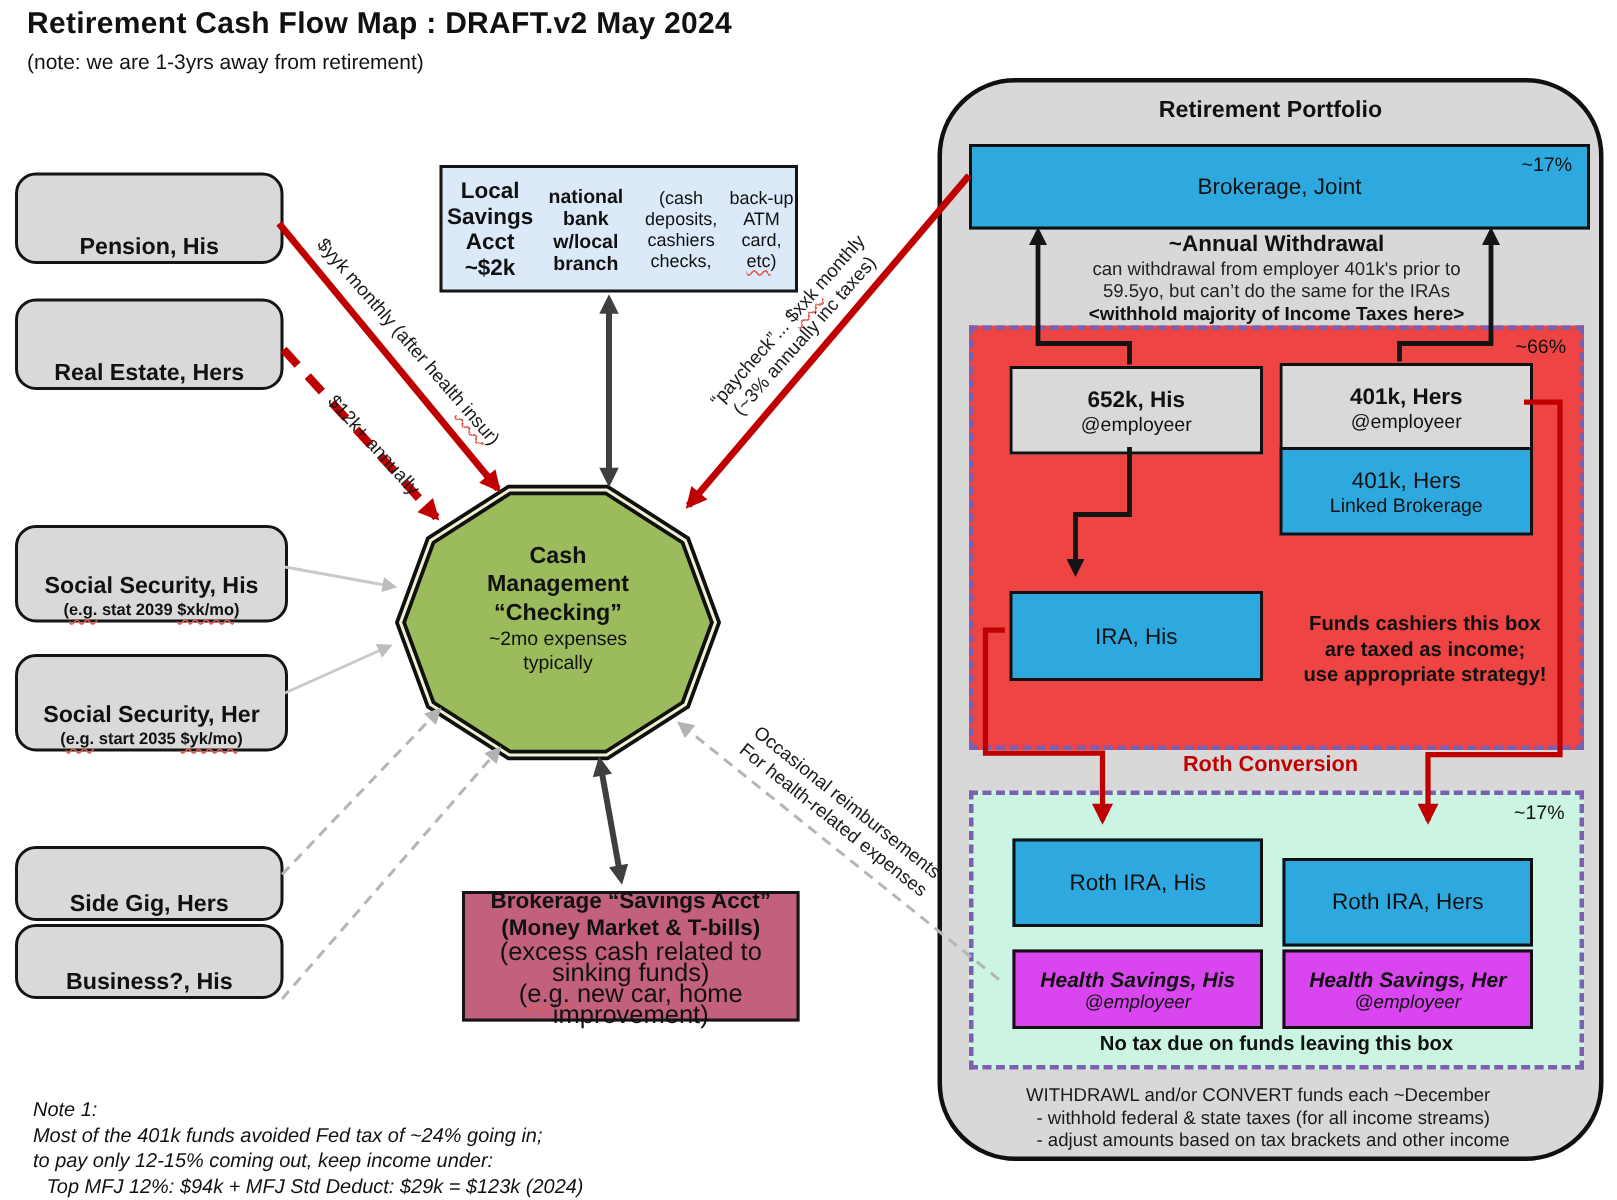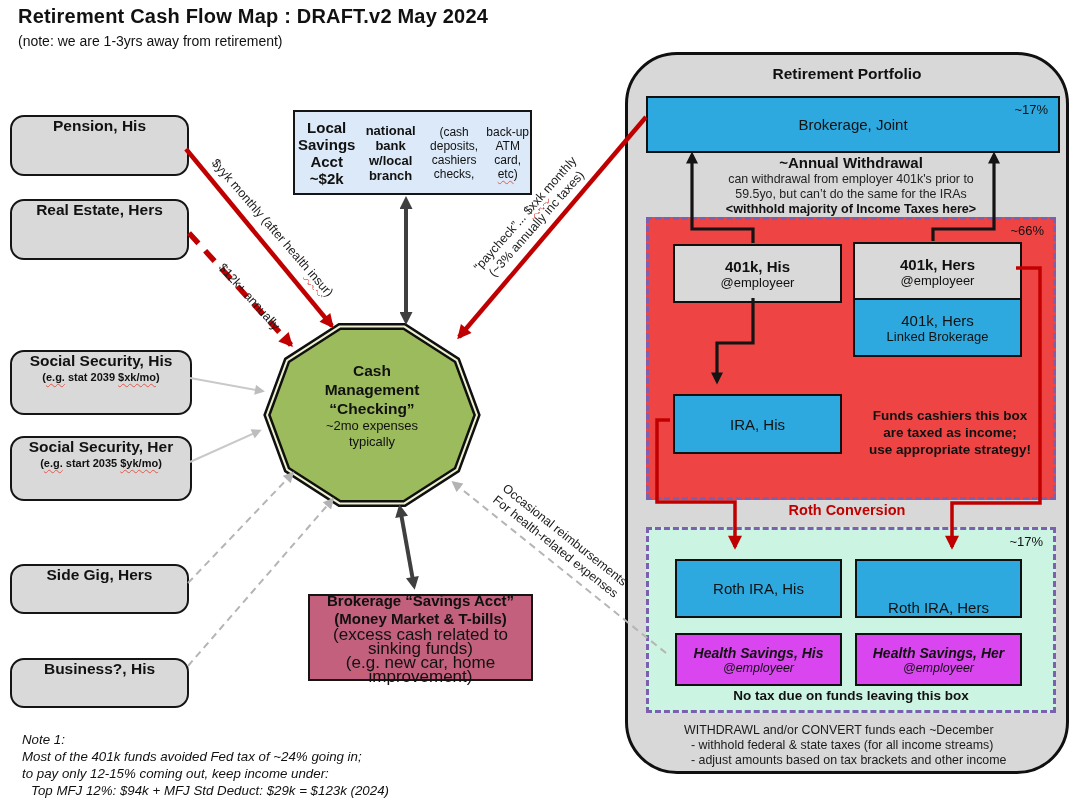--- a/index.html
+++ b/index.html
@@ -4,21 +4,21 @@
 <style>
   html,body { margin:0; padding:0; background:#fff; font-family:"Liberation Sans", sans-serif; color:#111; }
   #canvas { position:relative; width:1078px; height:800px; background:#ffffff; overflow:hidden; }
   .abs { position:absolute; }
 
   .page-title { left:18px; top:5px; font-size:20px; font-weight:bold; letter-spacing:0.2px; }
   .page-sub   { left:18px; top:33px; font-size:14px; }
 
   
   .src { left:10px; width:175px; background:#D9D9D9; border:2px solid #151515; border-radius:14px;
-         display:flex; flex-direction:column; align-items:center; justify-content:flex-start; text-align:center; }
+         display:flex; flex-direction:column; align-items:center; justify-content:flex-end; text-align:center; }
   .src .t { font-weight:bold; font-size:15.5px; }
   .src .s { font-weight:bold; font-size:11px; margin-top:1px; }
 
   .sq { text-decoration-line:underline; text-decoration-style:wavy; text-decoration-color:#e05a50;
         text-decoration-thickness:1px; text-underline-offset:2px; }
 
   .localsav { left:293px; top:110px; width:235px; height:81px; background:#DBE9F8; border:2px solid #151515;
               display:flex; flex-direction:row; align-items:center; justify-content:center; text-align:center; }
   .localsav .l1 { font-weight:bold; font-size:15px; }
   .localsav .l2 { font-weight:bold; font-size:13px; }
@@ -97,21 +97,21 @@
     <div class="t">Social Security, His</div>
     <div class="s"><span>(</span><span class="sq">e.g.</span><span> stat 2039 </span><span class="sq">$xk/mo</span><span>)</span></div>
   </div>
   <div class="abs src" style="top:436px;height:61px;width:178px;">
     <div class="t">Social Security, Her</div>
     <div class="s"><span>(</span><span class="sq">e.g.</span><span> start 2035 </span><span class="sq">$yk/mo</span><span>)</span></div>
   </div>
   <div class="abs src" style="top:564px;height:46px;">
     <div class="t">Side Gig, Hers</div>
   </div>
-  <div class="abs src" style="top:658px;height:46px;">
+  <div class="abs src" style="top:616px;height:46px;">
     <div class="t">Business?, His</div>
   </div>
 
   <div class="abs localsav">
     <div class="l1">Local Savings Acct  ~$2k</div>
     <div class="l2">national bank w/local branch</div>
     <div class="l3">(cash deposits, cashiers checks,</div>
     <div class="l3"><span>back-up ATM card, </span><span class="sq">etc</span><span>)</span></div>
   </div>
 
@@ -152,21 +152,21 @@
     <div class="abs aw">
       <div class="h">~Annual Withdrawal</div>
       <div class="l">can withdrawal from employer 401k's prior to</div>
       <div class="l">59.5yo, but can’t do the same for the IRAs</div>
       <div class="l3">&lt;withhold majority of Income Taxes here&gt;</div>
     </div>
 
     <div class="abs pbox">
       <div class="pct-corner">~66%</div>
       <div class="abs graybox" style="left:24px;top:24px;width:165px;height:55px;">
-        <div class="t">401k, His</div>
+        <div class="t">652k, His</div>
         <div class="s">@employeer</div>
       </div>
       <div class="abs graybox" style="left:204px;top:22px;width:165px;height:56px;">
         <div class="t">401k, Hers</div>
         <div class="s">@employeer</div>
       </div>
       <div class="abs bluebox" style="left:204px;top:78px;width:165px;height:55px;">
         <div class="t">401k, Hers</div>
         <div class="s">Linked Brokerage</div>
       </div>
@@ -180,21 +180,21 @@
       </div>
     </div>
 
     <div class="abs rothconv">Roth Conversion</div>
 
     <div class="abs gboxx">
       <div class="pct-corner" style="top:4px;right:10px;">~17%</div>
       <div class="abs bluebox" style="left:26px;top:29px;width:163px;height:55px;">
         <div class="t">Roth IRA, His</div>
       </div>
-      <div class="abs bluebox" style="left:206px;top:29px;width:163px;height:55px;justify-content:flex-end;">
+      <div class="abs bluebox" style="left:206px;top:42px;width:163px;height:55px;">
         <div class="t">Roth IRA, Hers</div>
       </div>
       <div class="abs whitebox" style="left:26px;top:103px;width:163px;height:49px;">
         <div class="t">Health Savings, His</div>
         <div class="s">@employeer</div>
       </div>
       <div class="abs whitebox" style="left:206px;top:103px;width:163px;height:49px;">
         <div class="t">Health Savings, Her</div>
         <div class="s">@employeer</div>
       </div>

